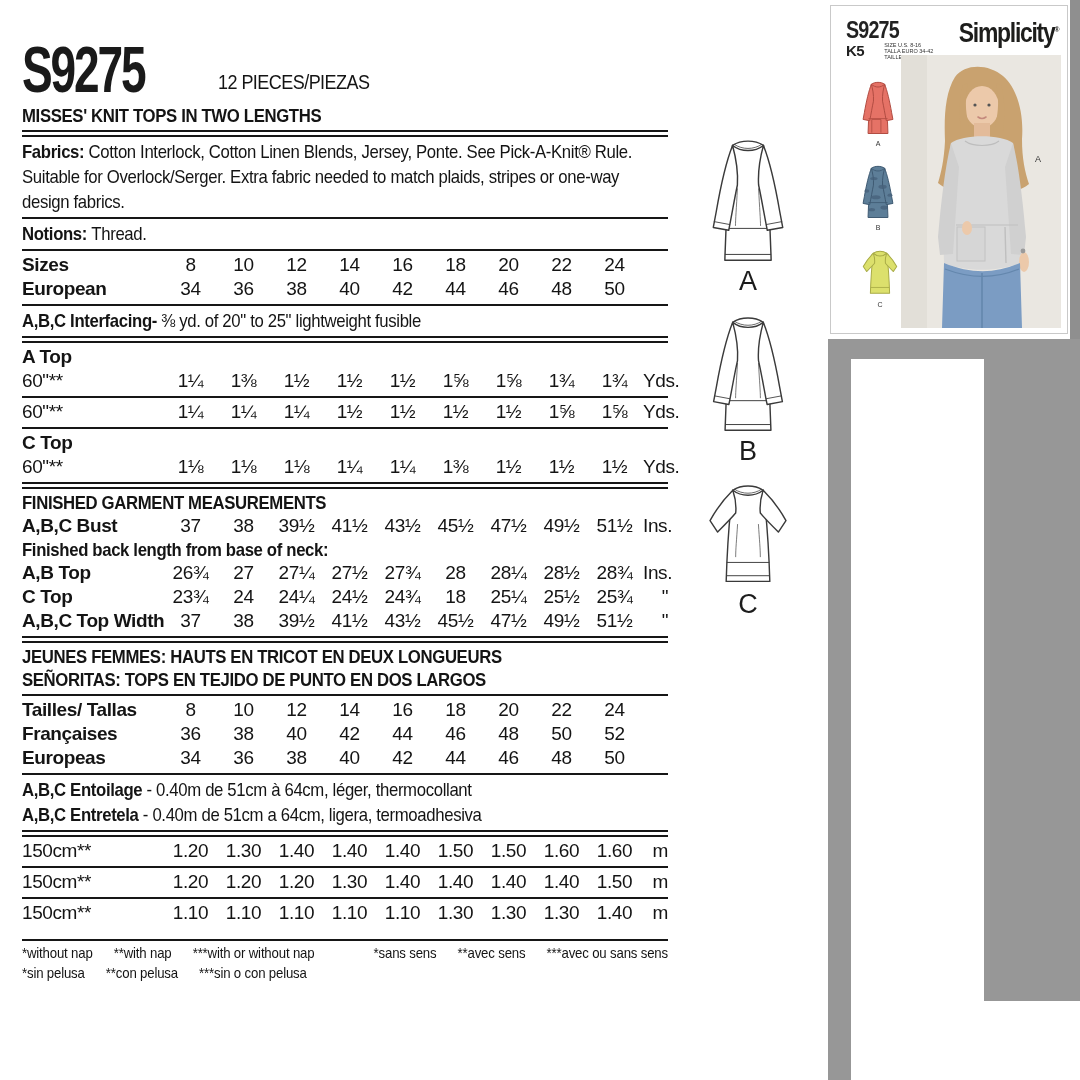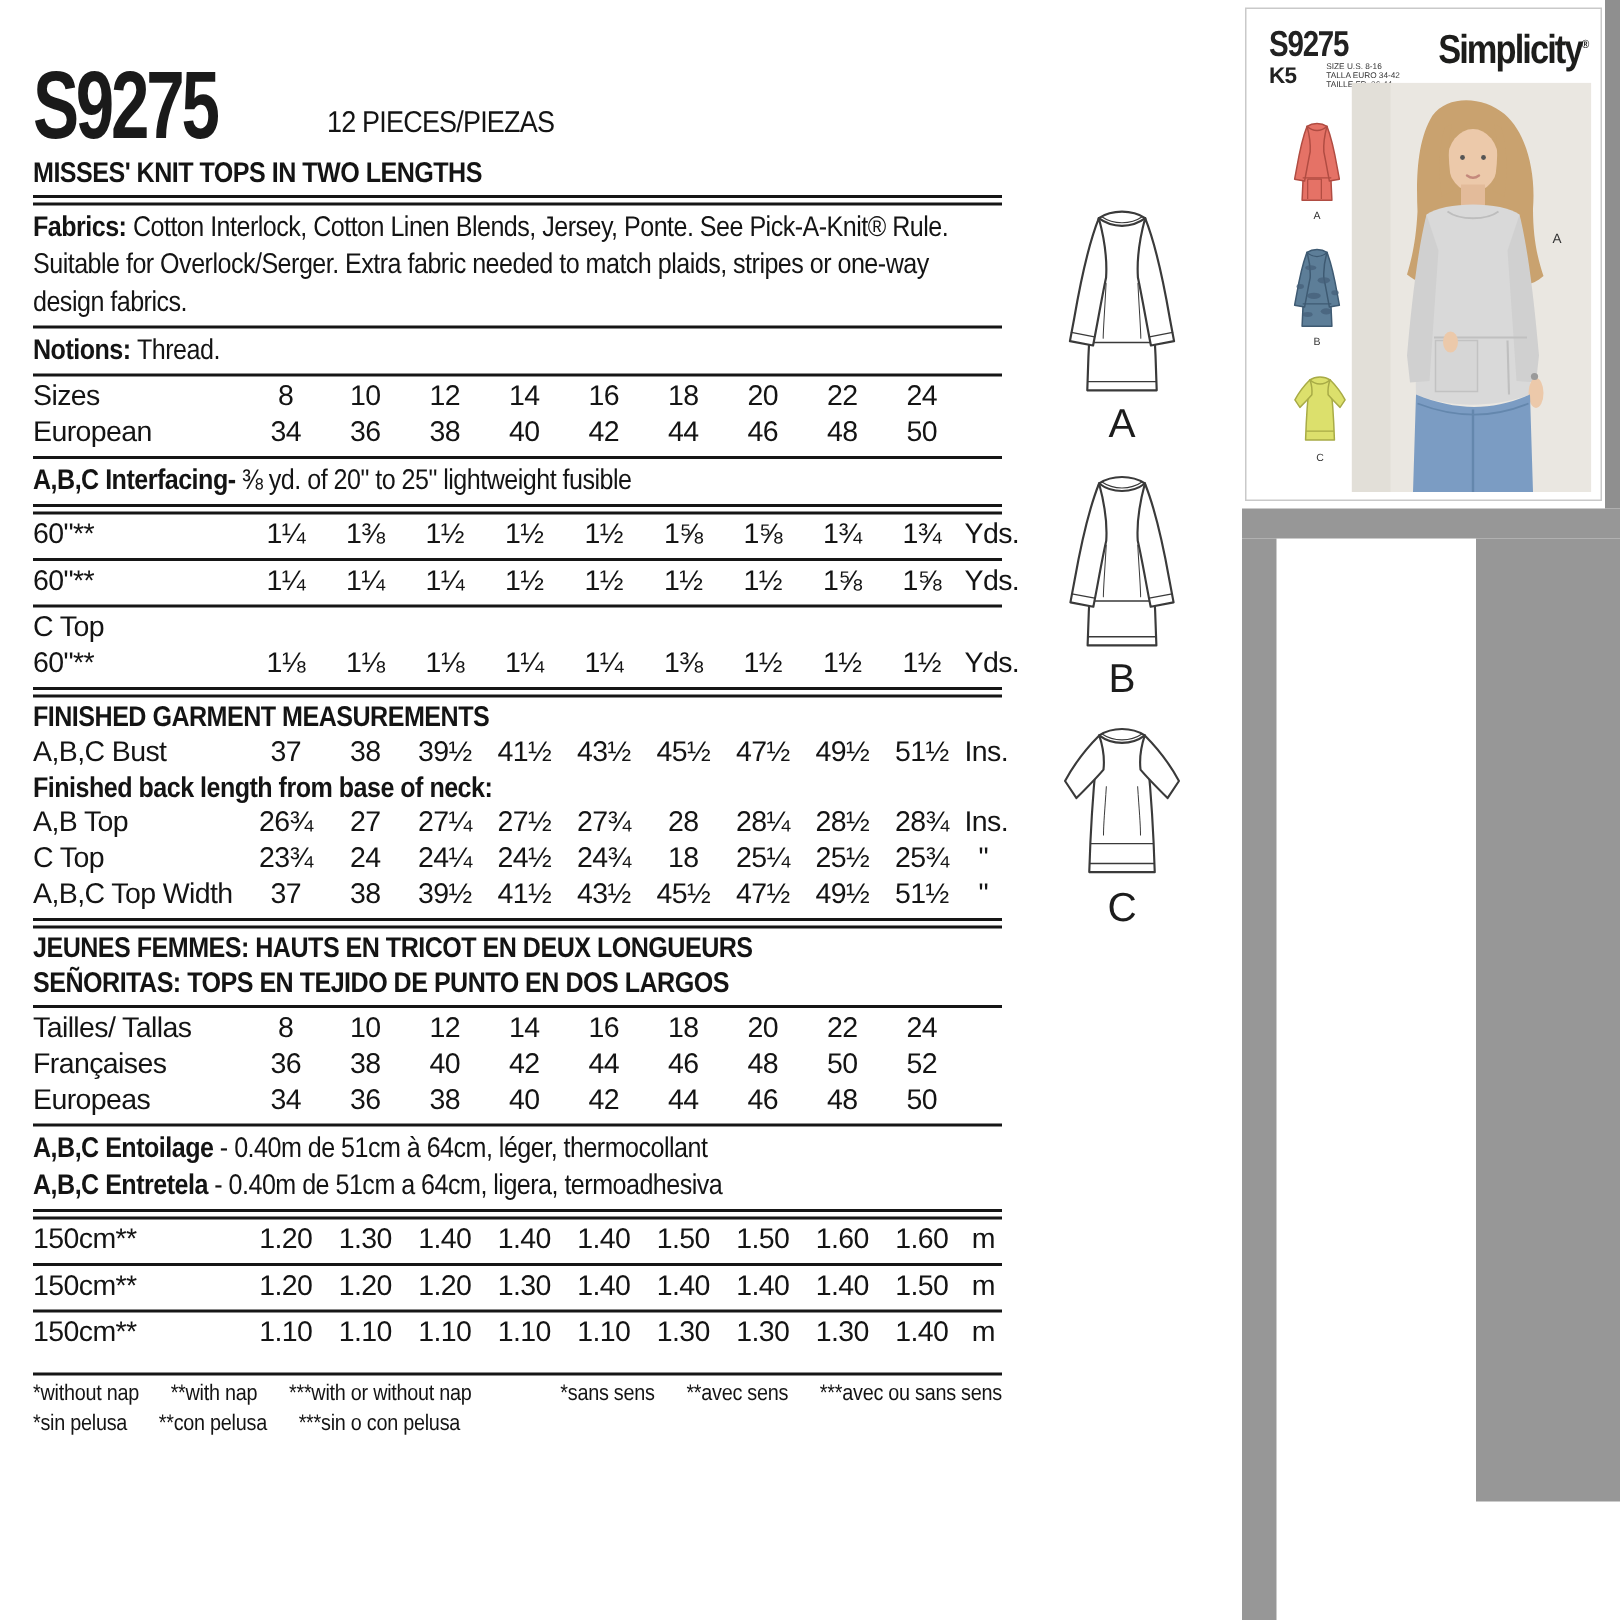--- a/index.html
+++ b/index.html
@@ -19,24 +19,24 @@
   .pieces{font-size:20px;font-weight:normal;letter-spacing:-0.6px;padding-bottom:4px;white-space:nowrap;transform:scaleX(0.9);transform-origin:0 100%;}
   .condense{width:113.5%;transform:scaleX(0.881);transform-origin:0 0;}
   .h{font-size:19px;font-weight:bold;height:23px;line-height:23px;white-space:nowrap;}
   .h-top{margin-top:6px;}
   .p{font-size:19px;line-height:25px;margin:0;}
   .p .b{font-weight:bold;}
   .rule{border-top:2px solid #161616;height:0;margin:3px 0 2px 0;}
   .rule.double{height:3px;border-top:2px solid #161616;border-bottom:2px solid #161616;margin:3px 0 2px 0;}
   .rule.fnsep{margin-top:14px;border-top-width:2.5px;}
   .tr{display:grid;grid-template-columns:142px repeat(9,53px) 1fr;height:24px;line-height:24px;font-size:19px;align-items:baseline;}
-  .tr .lab{font-weight:normal;white-space:nowrap;}
+  .tr .lab{font-weight:bold;white-space:nowrap;}
   .tr .lab.plain{font-weight:normal;}
   .tr .cell{text-align:center;white-space:nowrap;}
-  .tr .unit{text-align:center;padding-left:2px;white-space:nowrap;}
+  .tr .unit{text-align:right;padding-left:2px;white-space:nowrap;}
   .fnrow{display:flex;justify-content:space-between;font-size:15px;line-height:20px;letter-spacing:-0.2px;}
   .fnrow .fng{display:flex;gap:24px;white-space:nowrap;}
   
   .art{position:absolute;width:112px;text-align:center;}
   .art .artlabel{font-size:27px;letter-spacing:0;color:#1c1c1c;margin-top:-4px;}
   #art-a{left:692px;top:131px;}
   #art-b{left:692px;top:308px;}
   #art-c{left:692px;top:477px;}
   
   .env{position:absolute;left:830px;top:5px;width:238px;height:329px;background:#ffffff;
@@ -100,20 +100,33 @@
         <span class="cell">42</span>
         <span class="cell">44</span>
         <span class="cell">46</span>
         <span class="cell">48</span>
         <span class="cell">50</span>
         <span class="unit"></span>
       </div>
       <div class="rule"></div>
       <div class="p condense"><span class="b">A,B,C Interfacing- </span><span>⅜ yd. of 20" to 25" lightweight fusible</span></div>
       <div class="rule double"></div>
+      <div class="tr">
+        <span class="lab">A Top</span>
+        <span class="cell"></span>
+        <span class="cell"></span>
+        <span class="cell"></span>
+        <span class="cell"></span>
+        <span class="cell"></span>
+        <span class="cell"></span>
+        <span class="cell"></span>
+        <span class="cell"></span>
+        <span class="cell"></span>
+        <span class="unit"></span>
+      </div>
       <div class="tr">
         <span class="lab plain">60"**</span>
         <span class="cell">1¼</span>
         <span class="cell">1⅜</span>
         <span class="cell">1½</span>
         <span class="cell">1½</span>
         <span class="cell">1½</span>
         <span class="cell">1⅝</span>
         <span class="cell">1⅝</span>
         <span class="cell">1¾</span>

